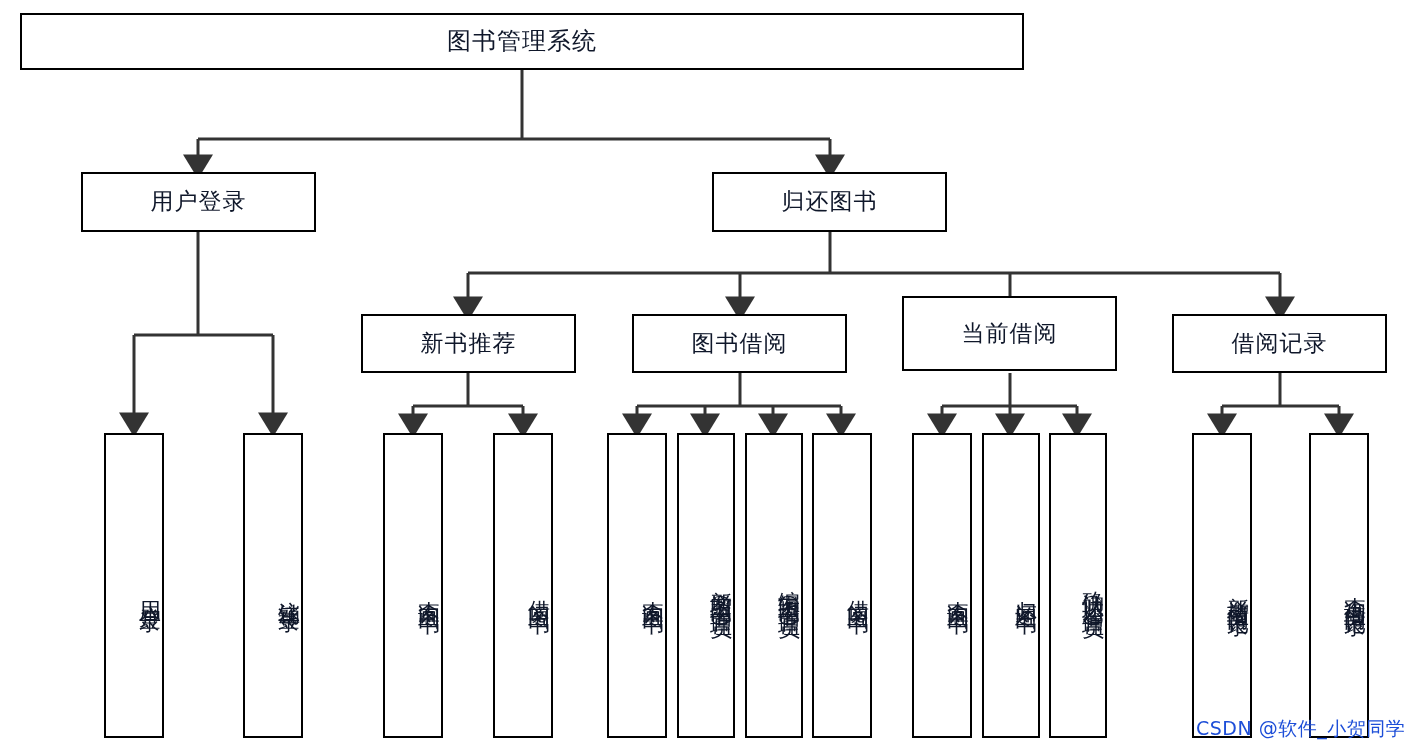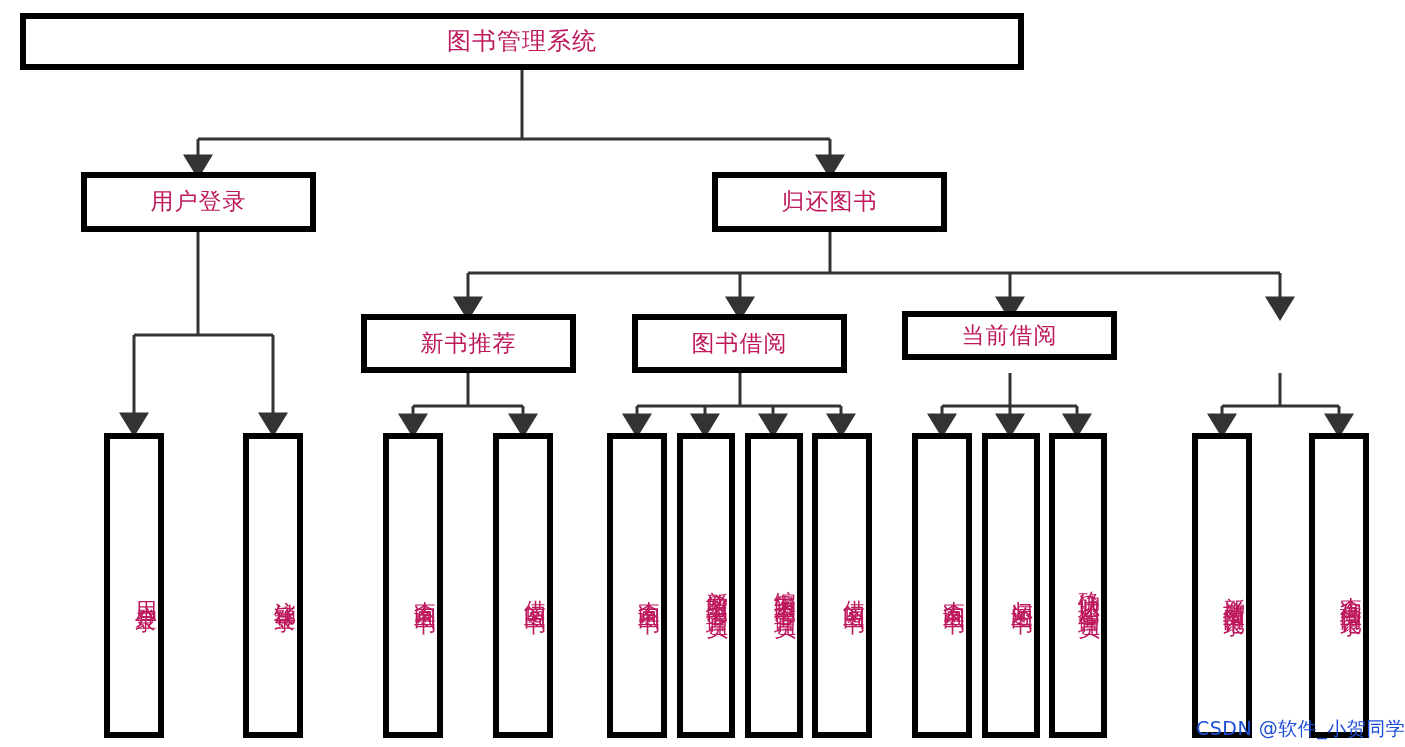--- a/index.html
+++ b/index.html
@@ -22,26 +22,26 @@
     position: absolute;
     left: 0;
     top: 0;
     width: 1405px;
     height: 747px;
     pointer-events: none;
   }
   .node {
     position: absolute;
     box-sizing: border-box;
-    border: 6px solid #000000;
+    border: 2px solid #000000;
     background: #ffffff;
     display: flex;
     align-items: center;
     justify-content: center;
-    color: #be185d;
+    color: #0f172a;
   }
   .node-h {
     font-size: 23px;
     letter-spacing: 1px;
     line-height: 1.1;
     white-space: nowrap;
   }
   .node-root {
     font-size: 24px;
   }
@@ -136,24 +136,27 @@
   </div>
 
   <div class="node node-h" style="left:361px; top:314px; width:215px; height:59px;">
     <span>新书推荐</span>
   </div>
 
   <div class="node node-h" style="left:632px; top:314px; width:215px; height:59px;">
     <span>图书借阅</span>
   </div>
 
-  <div class="node node-h" style="left:902px; top:311px; width:215px; height:49px;">
+  <div class="node node-h" style="left:902px; top:296px; width:215px; height:75px;">
     <span>当前借阅</span>
   </div>
 
+  <div class="node node-h" style="left:1172px; top:314px; width:215px; height:59px;">
+    <span>借阅记录</span>
+  </div>
 
   <div class="node node-v" style="left:104px; top:433px; width:60px; height:305px;">
     <span class="vtext">用户登录</span>
   </div>
 
   <div class="node node-v" style="left:243px; top:433px; width:60px; height:305px;">
     <span class="vtext">注销登录</span>
   </div>
 
   <div class="node node-v" style="left:383px; top:433px; width:60px; height:305px;">

